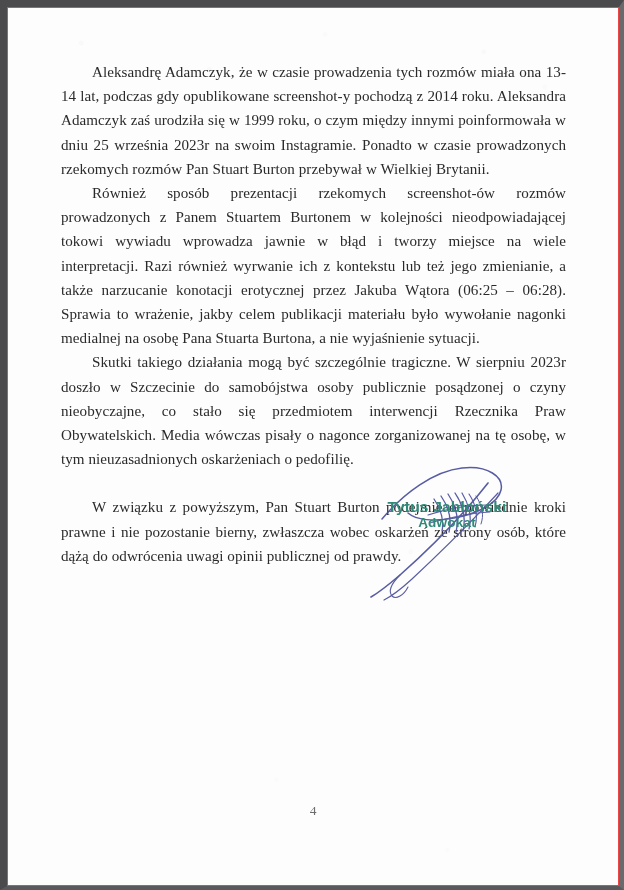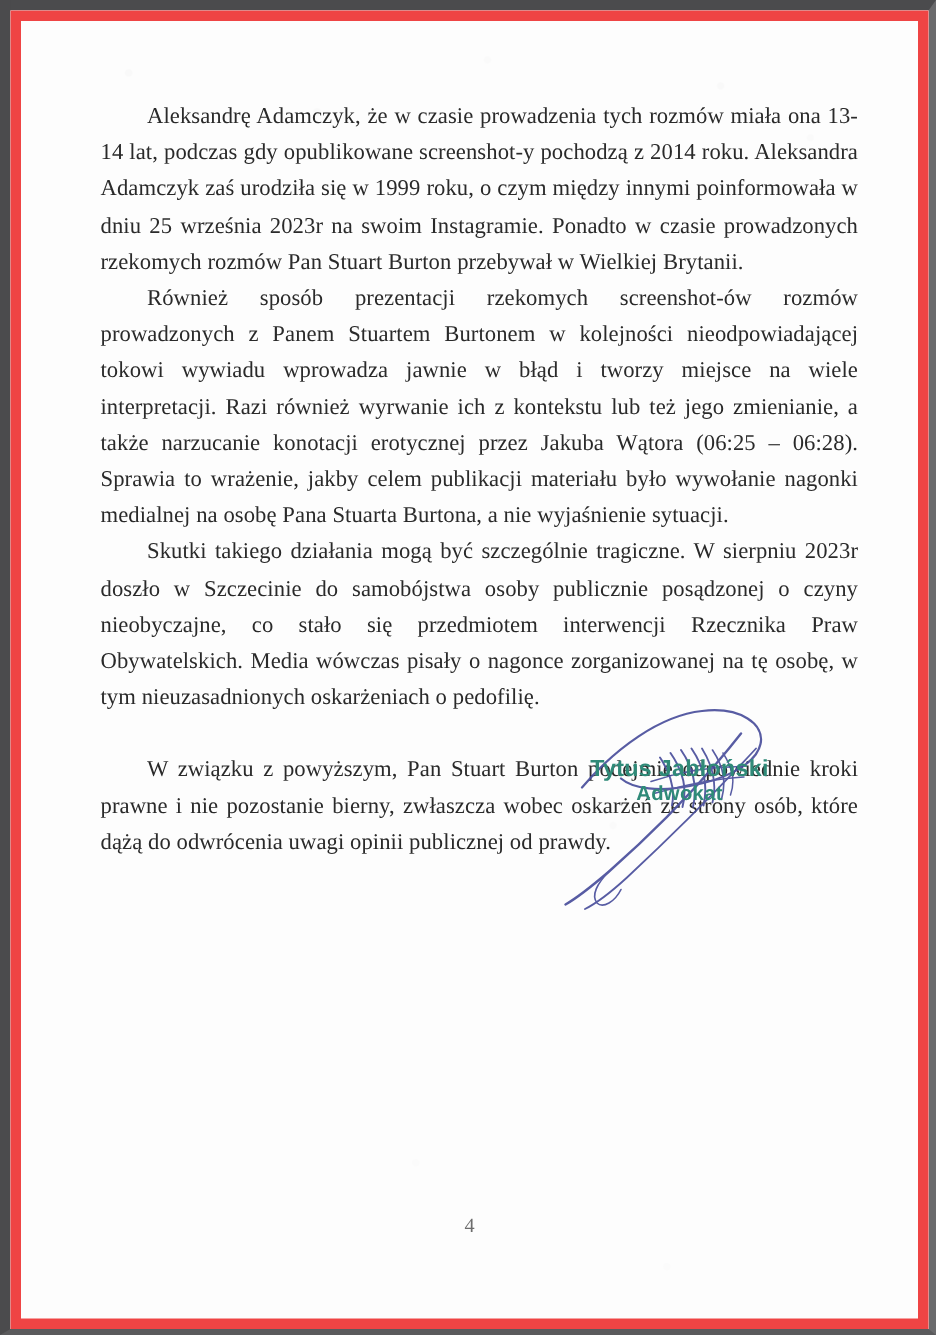--- a/index.html
+++ b/index.html
@@ -30,21 +30,21 @@
     border-bottom: 4px solid #5a5a5c;
   }
   #page-sheet {
     position: absolute;
     left: 0;
     top: 0;
     right: 0;
     bottom: 0;
     background: #fdfdfd;
     box-sizing: border-box;
-    border: 7px solid #ef4444;
+    border: 1px solid #ef4444;
     overflow: hidden;
   }
 
   
   #paper-noise {
     position: absolute;
     inset: 0;
     pointer-events: none;
     opacity: .55;
     background:

